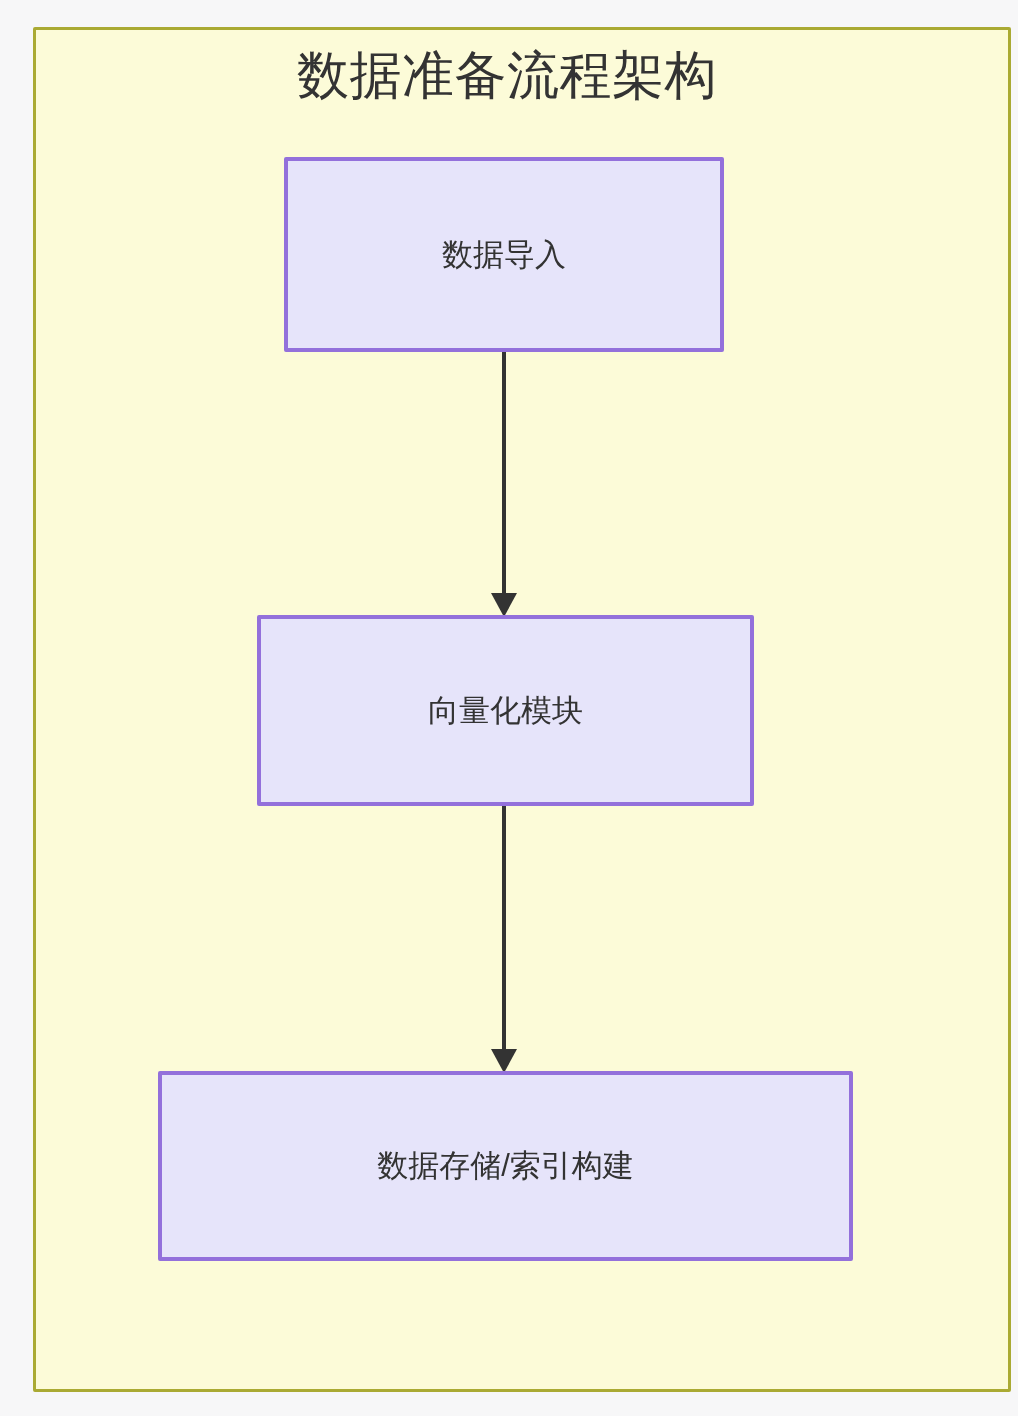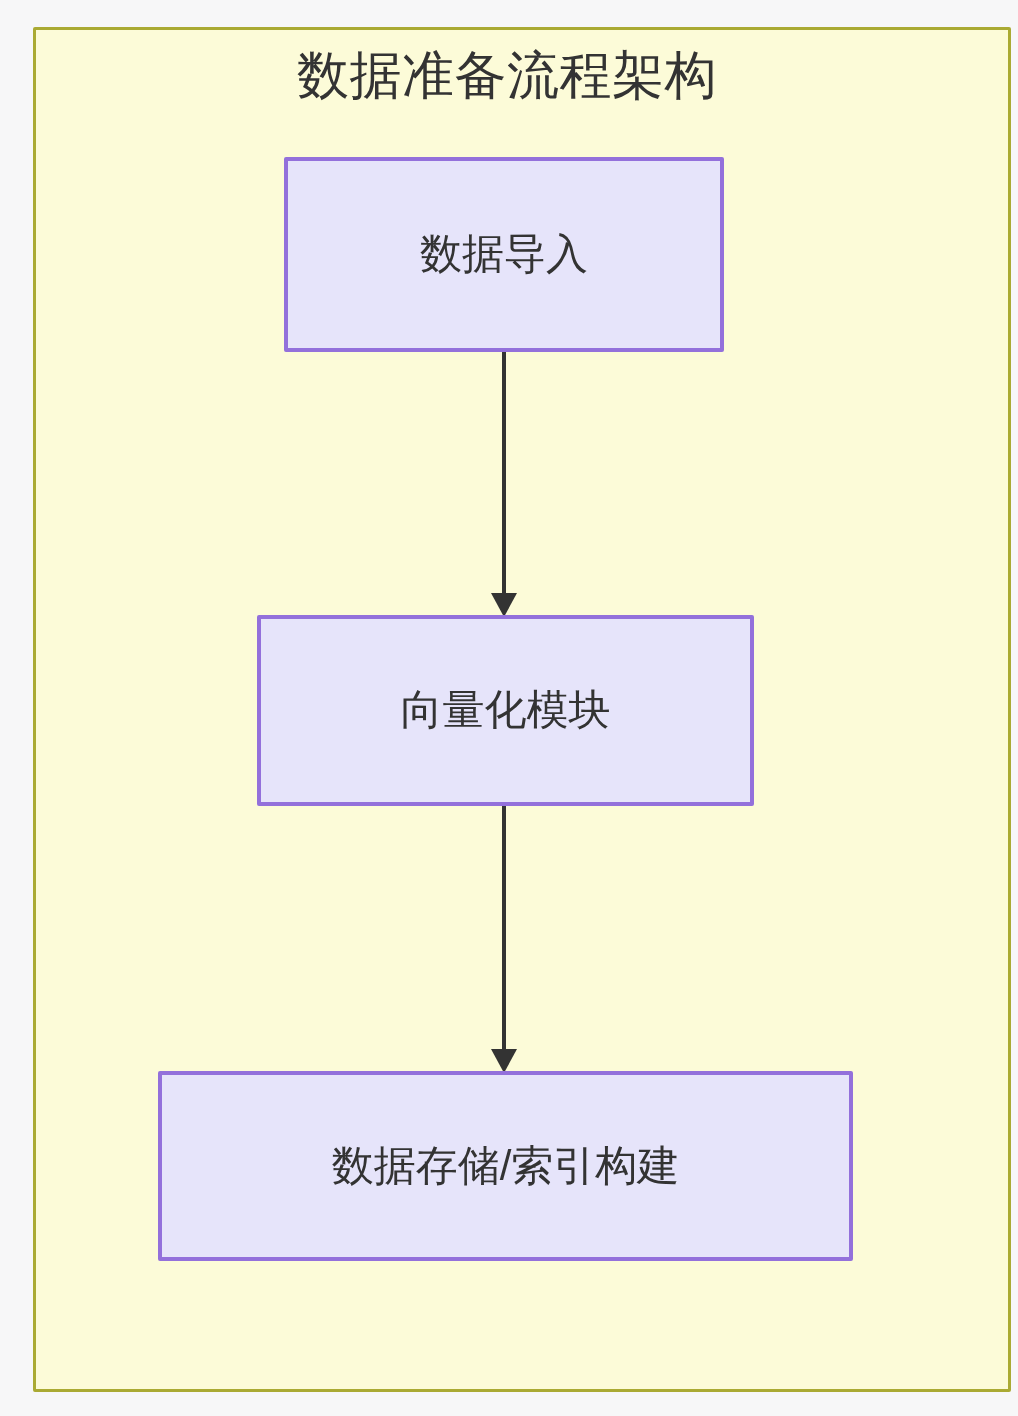--- a/index.html
+++ b/index.html
@@ -53,21 +53,21 @@
     box-sizing: border-box;
     background: #e6e4fa;
     border: 4px solid #9370db;
     border-radius: 2px;
     display: flex;
     align-items: center;
     justify-content: center;
   }
 
   .node-label {
-    font-size: 42px;
+    font-size: 31px;
     color: #333333;
     line-height: 1.15;
     white-space: nowrap;
     text-align: left;
   }
 
   #node-ingest {
     left: 284px;
     top: 157px;
     width: 440px;

